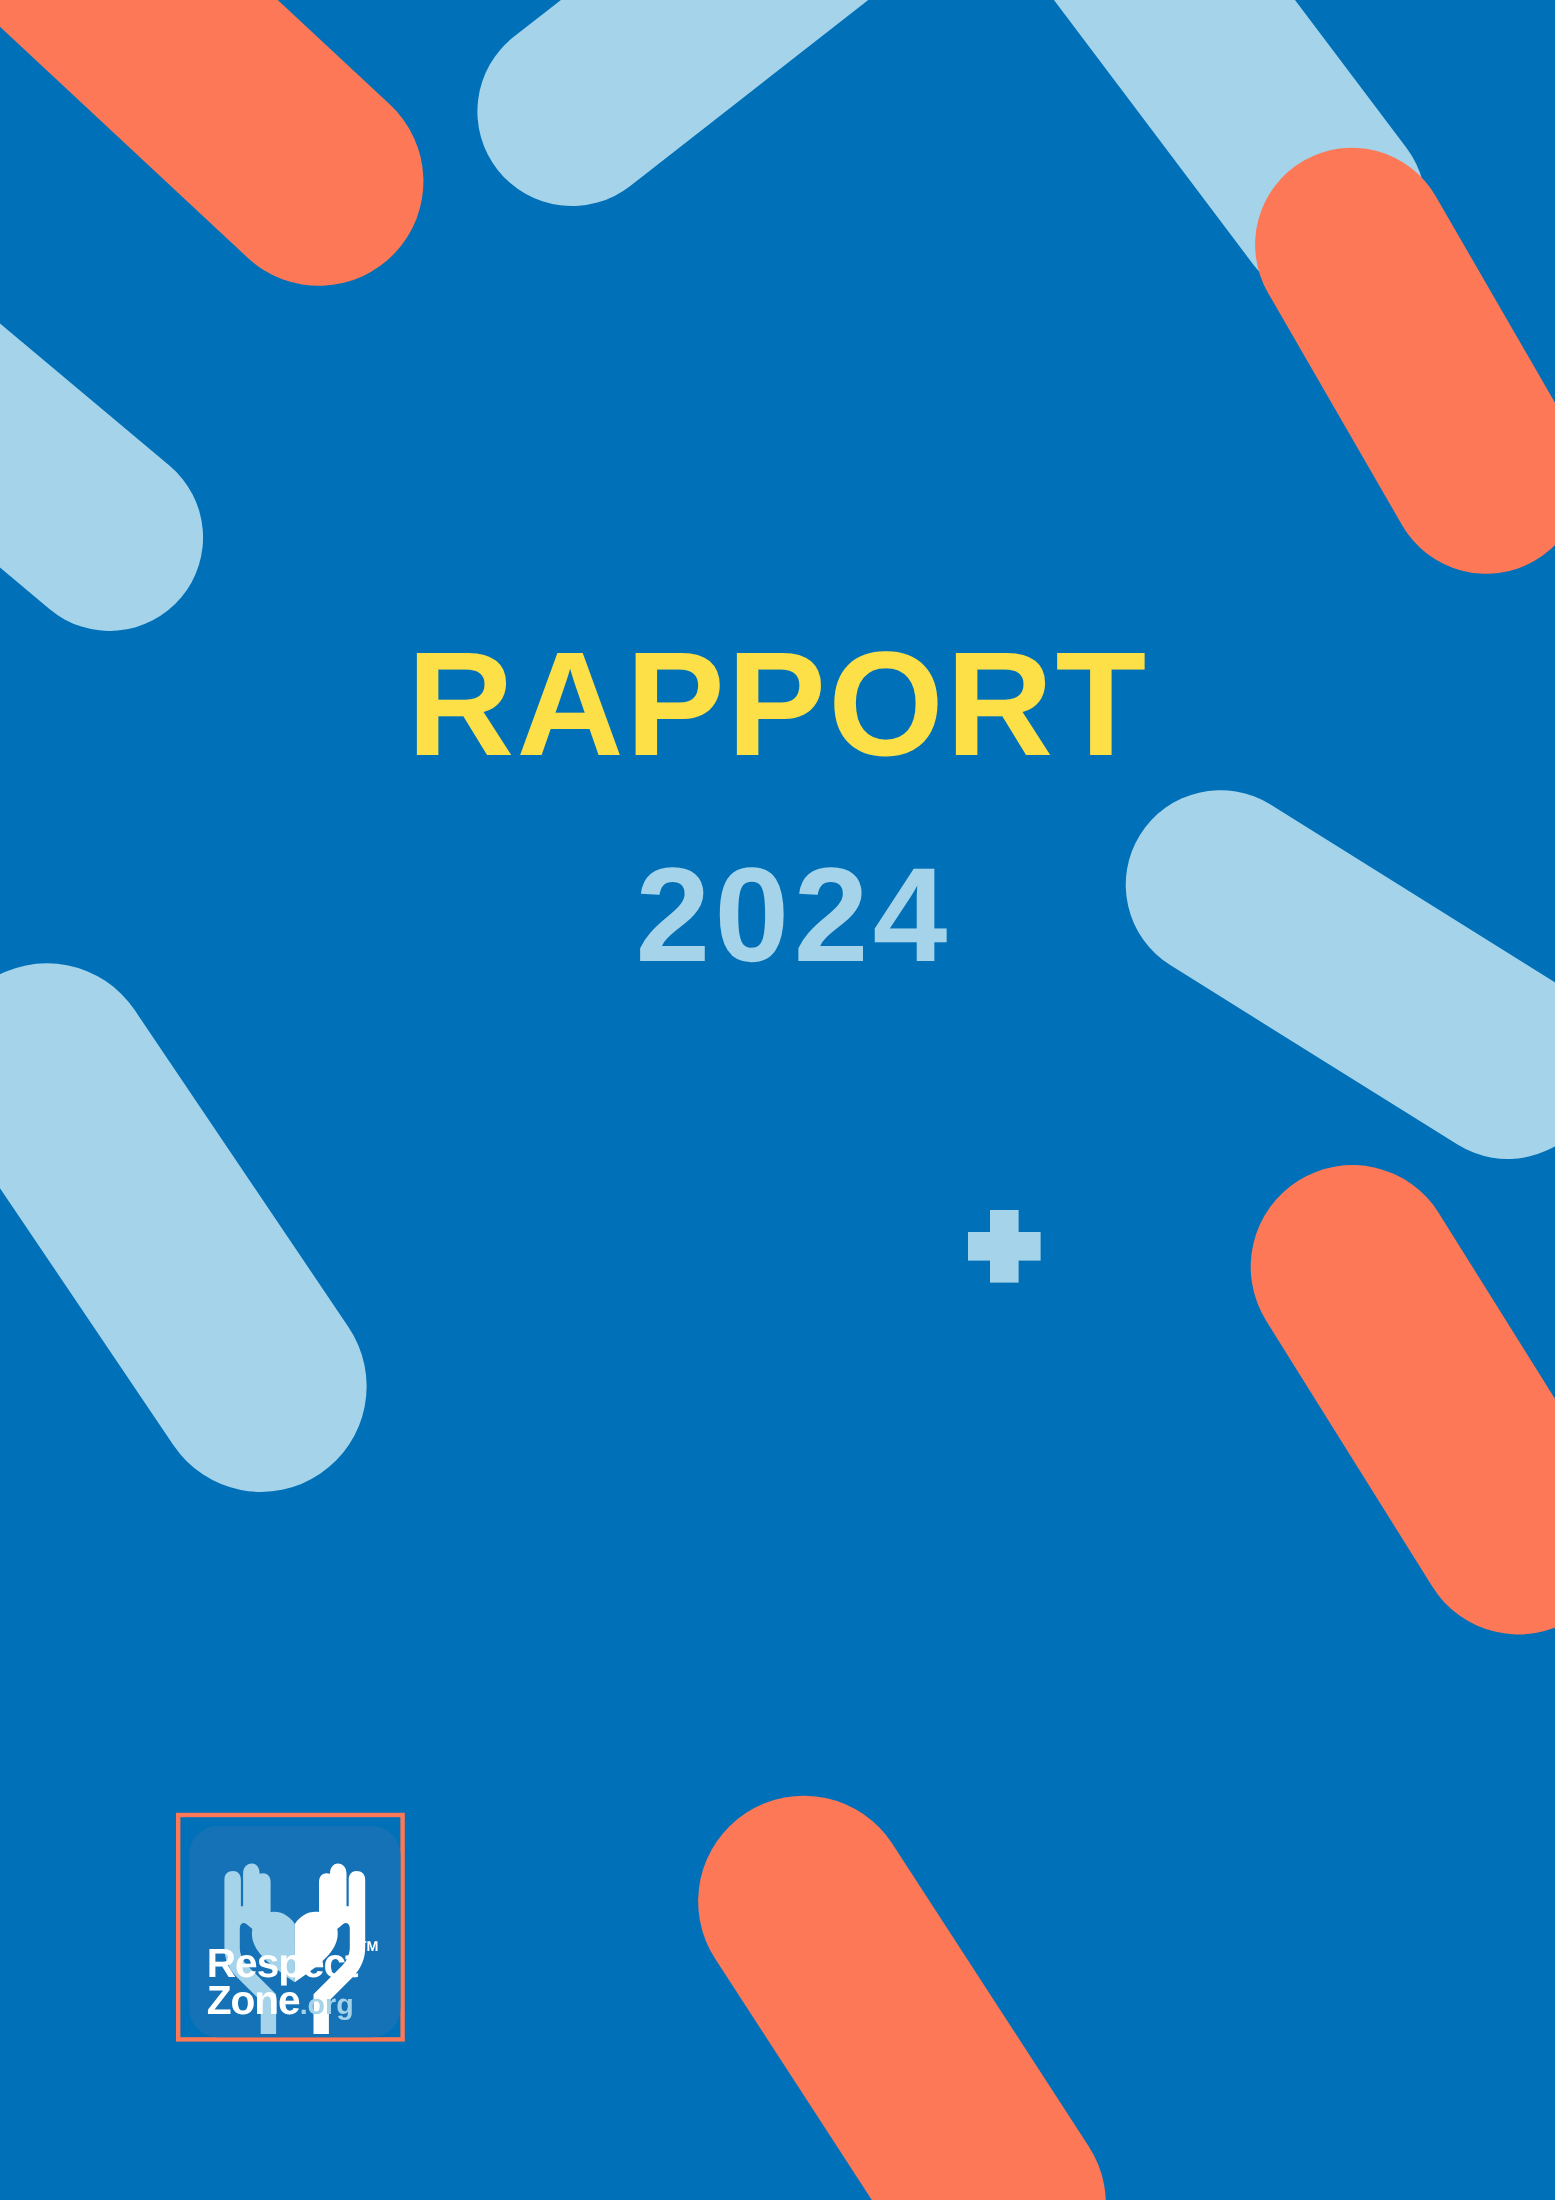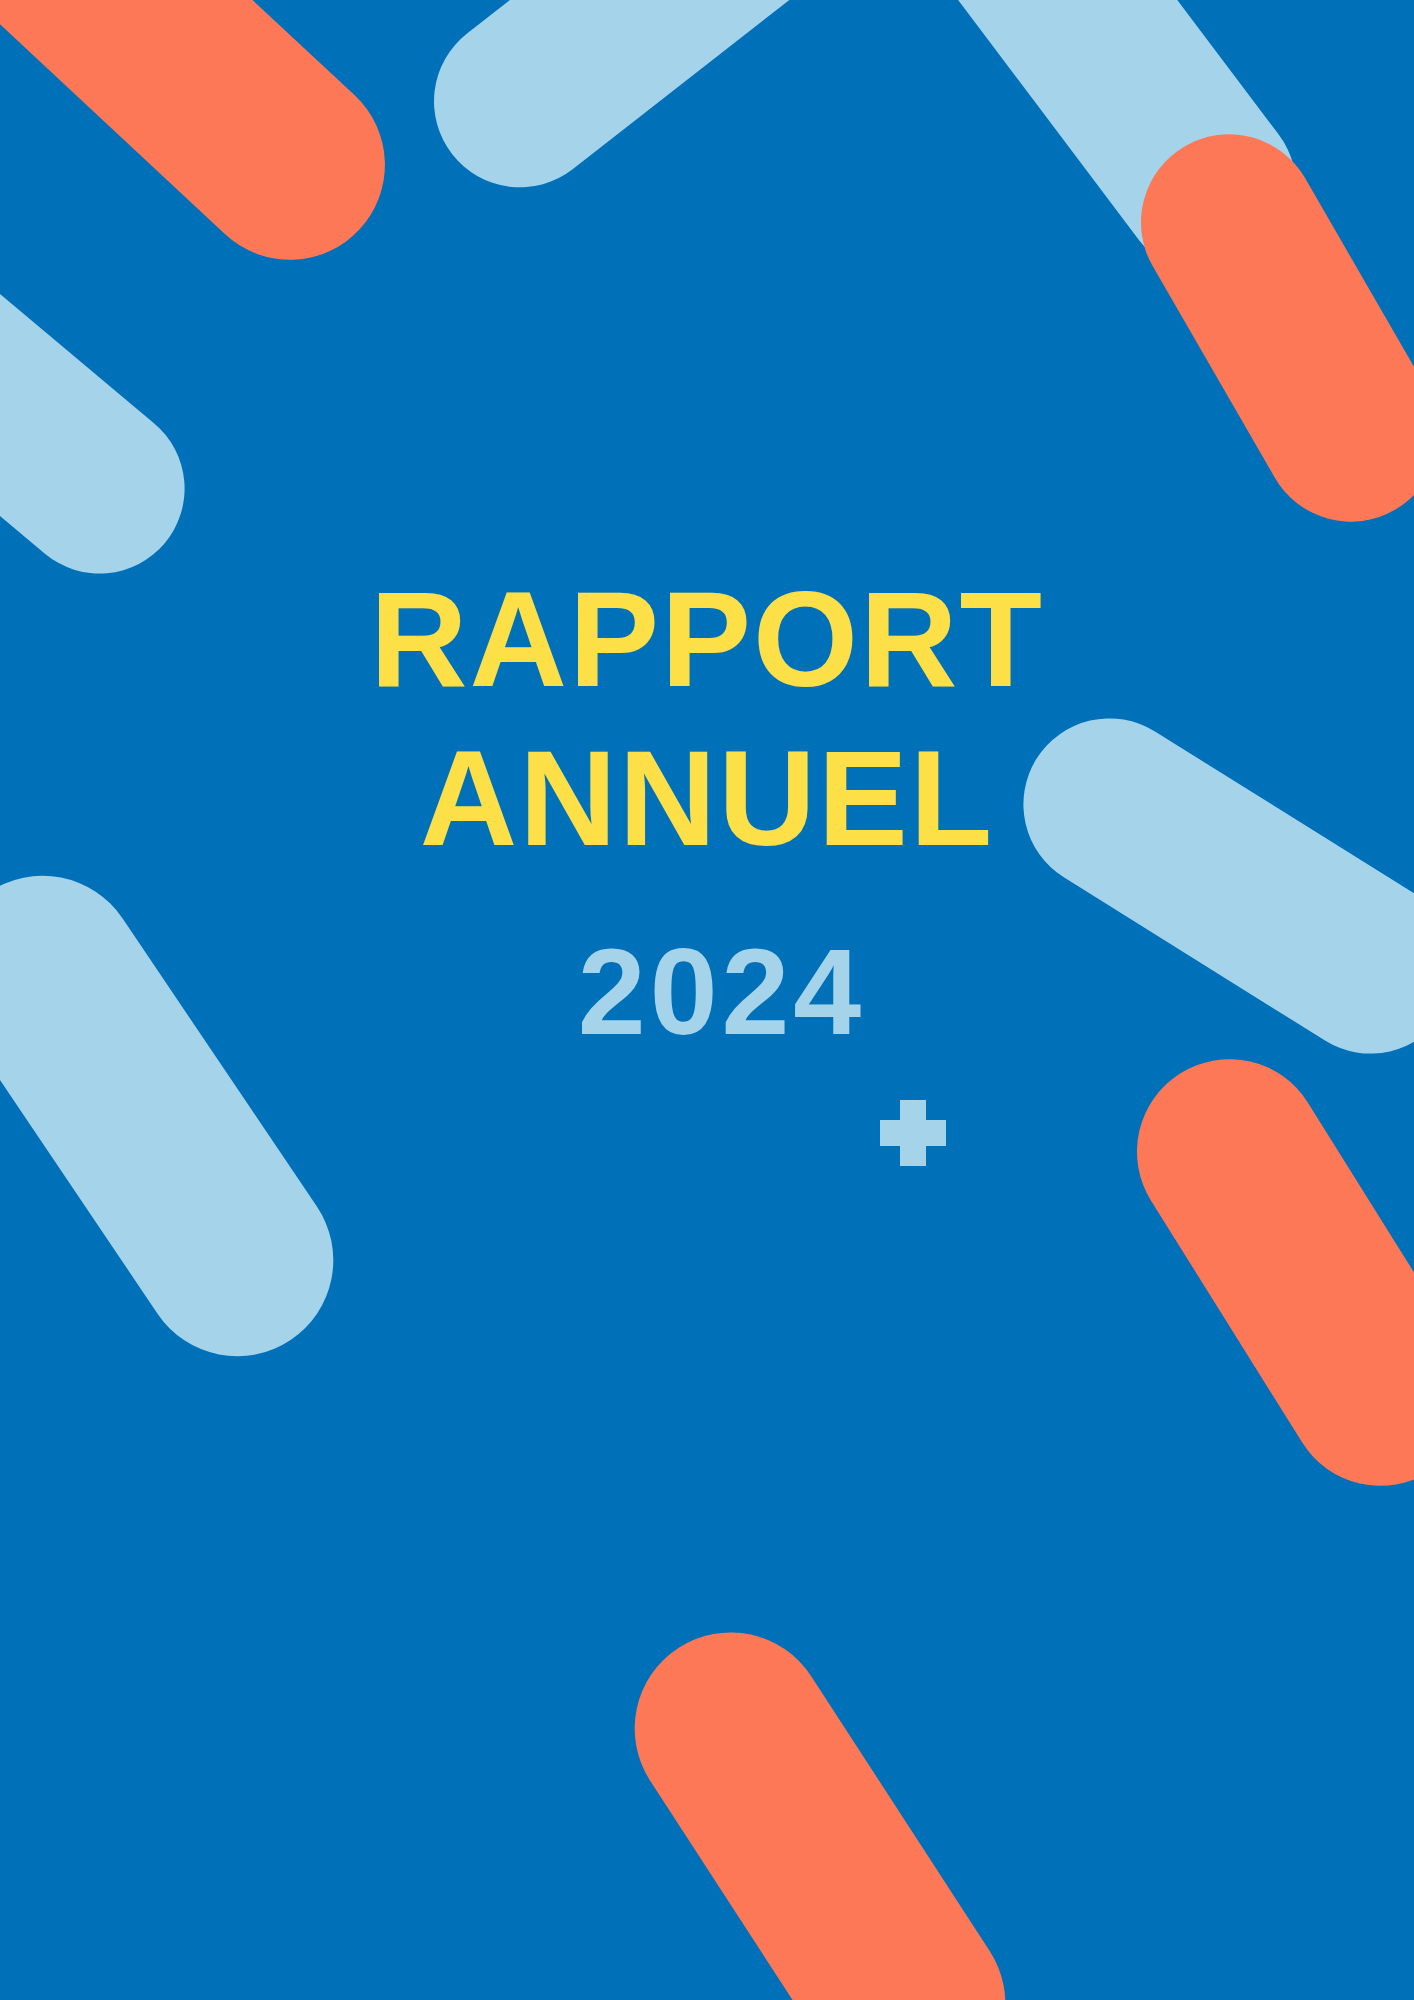--- a/index.html
+++ b/index.html
@@ -183,18 +183,53 @@
   <div class="pill pill-r-orange"></div>
   <div class="pill pill-l-light"></div>
   <div class="pill pill-rm-light"></div>
   <div class="pill pill-bl-light"></div>
   <div class="pill pill-br-orange"></div>
   <div class="pill pill-bc-orange"></div>
   <div class="cross" style="left:880px; top:1100px;"></div>
 
   <div class="title-block">
     <h1 class="title-line">RAPPORT</h1>
-    <h1 class="title-line">ANNUEL</h1>
     <div class="year">2024</div>
   </div>
 
+  <div class="logo-frame">
+    <div class="logo-tile">
+      <svg class="logo-art" viewBox="0 0 192 192">
+
+        <g fill="#a5d4ea">
+          <path d="M57 34 c-5 0 -8 4 -8 9 l0 30 -2 0 0 -24 c0 -5 -3 -8 -7 -8 -5 0 -8 3 -8 8
+                   l0 62 c0 10 4 19 11 26 l22 22 0 30 14 0 0 -36 -26 -26 c-5 -5 -7 -11 -7 -17
+                   l0 -17 c0 -4 3 -6 6 -4 l12 10 0 -56 c0 -5 -3 -9 -7 -9z"></path>
+          <path d="M67 43 c-4 0 -7 3 -7 8 l0 48 14 12 0 -60 c0 -5 -3 -8 -7 -8z"></path>
+
+          <path d="M96 142 c-22 -15 -39 -28 -39 -44 0 -12 9 -20 20 -20 8 0 14 4 19 11
+                   l0 53z"></path>
+        </g>
+
+        <g fill="#ffffff">
+          <path d="M135 34 c5 0 8 4 8 9 l0 30 2 0 0 -24 c0 -5 3 -8 7 -8 5 0 8 3 8 8
+                   l0 62 c0 10 -4 19 -11 26 l-22 22 0 30 -14 0 0 -36 26 -26 c5 -5 7 -11 7 -17
+                   l0 -17 c0 -4 -3 -6 -6 -4 l-12 10 0 -56 c0 -5 3 -9 7 -9z"></path>
+          <path d="M125 43 c4 0 7 3 7 8 l0 48 -14 12 0 -60 c0 -5 3 -8 7 -8z"></path>
+
+          <path d="M96 142 c22 -15 39 -28 39 -44 0 -12 -9 -20 -20 -20 -8 0 -14 4 -19 11
+                   l0 53z"></path>
+        </g>
+      </svg>
+
+      <div style="position:absolute; left:16px; bottom:16px; line-height:0.92;">
+        <div style="position:relative; display:inline-block;">
+          <span style="color:#ffffff; font-size:37px; font-weight:700; letter-spacing:-1px;">Respect</span>
+          <span style="position:absolute; top:-4px; right:-19px; color:#ffffff; font-size:13px; font-weight:700;">TM</span>
+        </div>
+        <div>
+          <span style="color:#ffffff; font-size:37px; font-weight:700; letter-spacing:-1px;">Zone</span><span style="color:#a5d4ea; font-size:26px; font-weight:700;">.org</span>
+        </div>
+      </div>
+    </div>
+  </div>
 
 </div>
 
 </body></html>

